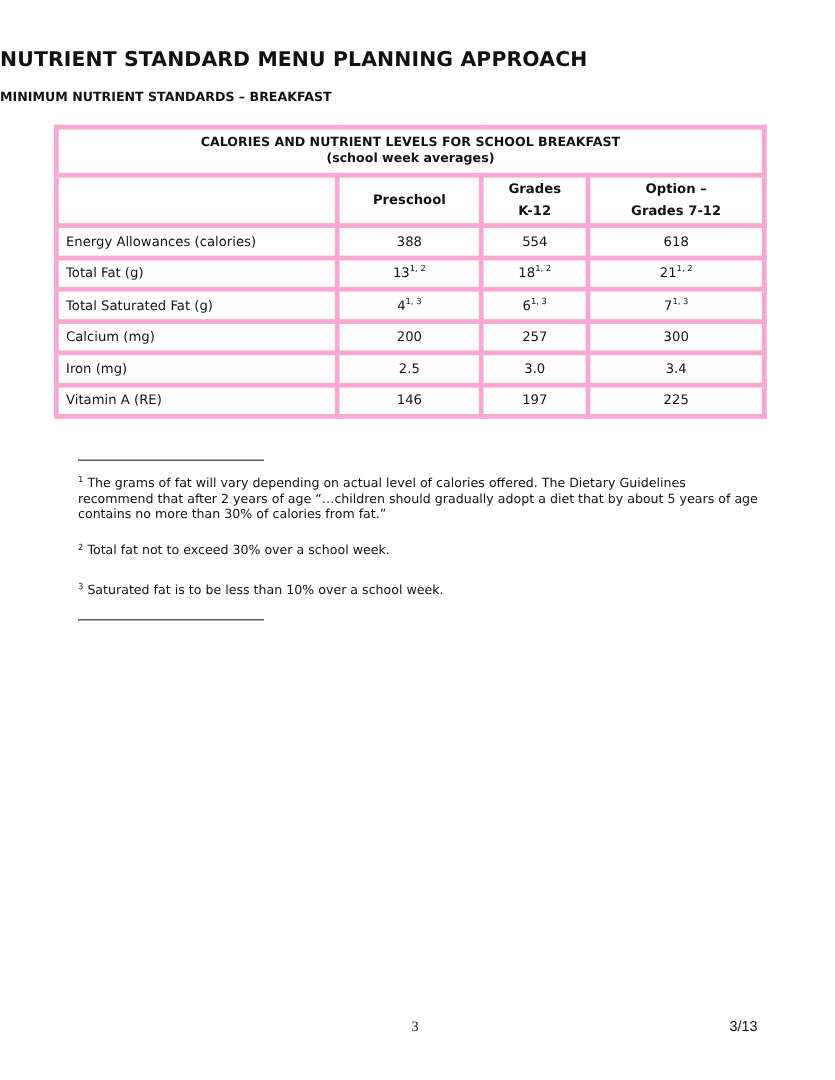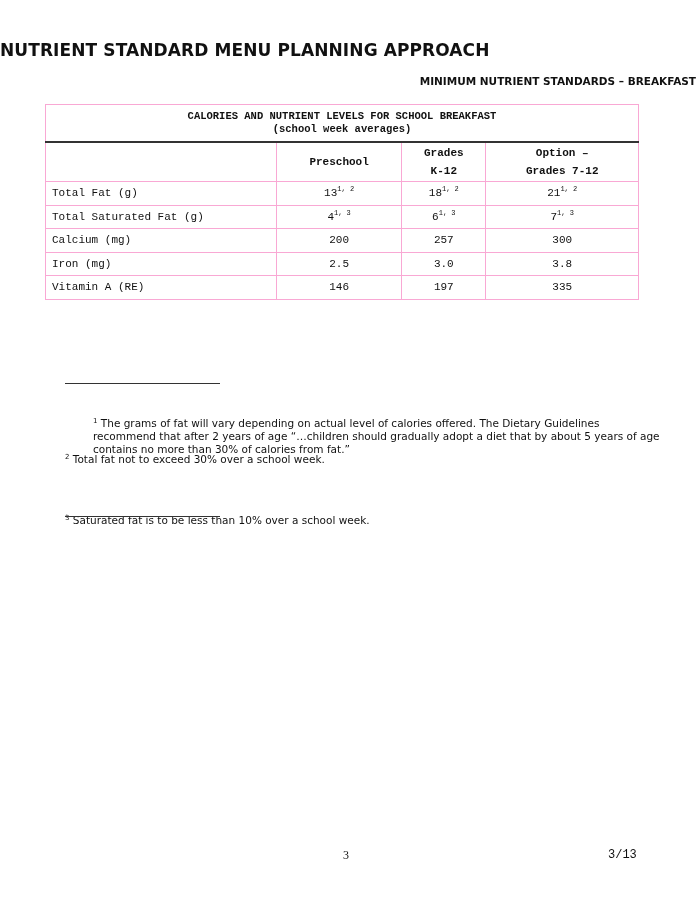--- a/index.html
+++ b/index.html
@@ -1,32 +1,32 @@
 <!DOCTYPE html>
 <html><head>
   <meta charset="utf-8">
   <style>
     html, body { margin: 0; padding: 0; background: #ffffff; }
     body { width: 696px; height: 900px; position: relative; overflow: hidden; font-family: "DejaVu Sans", sans-serif; color: #111; }
     .title { position: absolute; left: 0; right: 0; top: 40px; text-align: left; font-weight: bold; font-size: 17px; letter-spacing: 0.1px; }
-    .subtitle { position: absolute; left: 0; right: 0; top: 75px; text-align: right; font-weight: bold; font-size: 10.5px; }
+    .subtitle { position: absolute; left: 0; right: 0; top: 75px; text-align: left; font-weight: bold; font-size: 10.5px; }
     table.nutr { position: absolute; left: 45px; top: 104px; width: 594px; border-collapse: collapse; font-size: 11px; }
-    table.nutr td, table.nutr th { border: 1px solid #f9a8d4; padding: 0; font-family: Liberation Mono, monospace; }
+    table.nutr td, table.nutr th { border: 4px solid #f9a8d4; padding: 0; }
     table.nutr .caption-cell { height: 36px; text-align: center; font-weight: bold; font-size: 10.5px; line-height: 13px; border-bottom: 2px solid #333; }
     table.nutr .head-row th { height: 38px; font-weight: bold; font-size: 11px; line-height: 18px; text-align: center; }
     table.nutr .head-row th.blank { width: 230px; }
     table.nutr tr.data-row td { height: 22.5px; }
     table.nutr td.label { padding-left: 6px; text-align: left; }
     table.nutr td.val { text-align: center; }
     sup { font-size: 7px; vertical-align: 5px; line-height: 0; }
     .rule { position: absolute; left: 65px; width: 155px; border-top: 1px solid #333; }
     .fn { position: absolute; left: 65px; width: 570px; font-size: 10.5px; line-height: 13px; }
     .fn sup { font-size: 7px; vertical-align: 4px; }
     .page-num { position: absolute; top: 848px; left: 343px; font-family: "Liberation Serif", serif; font-size: 12px; }
-    .page-of { position: absolute; top: 848px; left: 608px; font-family: Liberation Mono, monospace; font-size: 12px; }
+    .page-of { position: absolute; top: 848px; left: 608px; font-family: Liberation Sans, sans-serif; font-size: 12px; }
   </style>
 </head>
 <body>
 
 <div class="title">NUTRIENT STANDARD MENU PLANNING APPROACH</div>
 <div class="subtitle">MINIMUM NUTRIENT STANDARDS – BREAKFAST</div>
 
 <table class="nutr">
   <tbody>
       <tr>
@@ -45,20 +45,26 @@
       <div>K-12</div>
     </th>
     <th>
       <div>Option –</div>
       <div>Grades 7-12</div>
     </th>
   </tr>
   </tbody>
     <tbody id="rows-body">
       <tr class="data-row">
+        <td class="label">Energy Allowances (calories)</td>
+        <td class="val"><span>388</span></td>
+        <td class="val"><span>554</span></td>
+        <td class="val"><span>618</span></td>
+      </tr>
+      <tr class="data-row">
         <td class="label">Total Fat (g)</td>
         <td class="val"><span>13</span><sup>1, 2</sup></td>
         <td class="val"><span>18</span><sup>1, 2</sup></td>
         <td class="val"><span>21</span><sup>1, 2</sup></td>
       </tr>
       <tr class="data-row">
         <td class="label">Total Saturated Fat (g)</td>
         <td class="val"><span>4</span><sup>1, 3</sup></td>
         <td class="val"><span>6</span><sup>1, 3</sup></td>
         <td class="val"><span>7</span><sup>1, 3</sup></td>
@@ -66,33 +72,33 @@
       <tr class="data-row">
         <td class="label">Calcium (mg)</td>
         <td class="val"><span>200</span></td>
         <td class="val"><span>257</span></td>
         <td class="val"><span>300</span></td>
       </tr>
       <tr class="data-row">
         <td class="label">Iron (mg)</td>
         <td class="val"><span>2.5</span></td>
         <td class="val"><span>3.0</span></td>
-        <td class="val"><span>3.8</span></td>
+        <td class="val"><span>3.4</span></td>
       </tr>
       <tr class="data-row">
         <td class="label">Vitamin A (RE)</td>
         <td class="val"><span>146</span></td>
         <td class="val"><span>197</span></td>
-        <td class="val"><span>335</span></td>
+        <td class="val"><span>225</span></td>
       </tr>
     </tbody>
 </table>
 
 <div class="rule" style="top:383px;"></div>
 
-<div class="fn" style="top:417px;margin-left:28px;"><sup>1</sup> <span>The grams of fat will vary depending on actual level of calories offered.  The Dietary Guidelines recommend that after 2 years of age “…children should gradually adopt a diet that by about 5 years of age contains no more than 30% of calories from fat.”</span></div>
+<div class="fn" style="top:397px;"><sup>1</sup> <span>The grams of fat will vary depending on actual level of calories offered.  The Dietary Guidelines recommend that after 2 years of age “…children should gradually adopt a diet that by about 5 years of age contains no more than 30% of calories from fat.”</span></div>
 <div class="fn" style="top:453px;"><sup>2</sup> <span>Total fat not to exceed 30% over a school week.</span></div>
-<div class="fn" style="top:486px;margin-top:28px;"><sup>3</sup> <span>Saturated fat is to be less than 10% over a school week.</span></div>
+<div class="fn" style="top:486px;"><sup>3</sup> <span>Saturated fat is to be less than 10% over a school week.</span></div>
 
 <div class="rule" style="top:516px;"></div>
 
 <div class="page-num">3</div>
 <div class="page-of">3/13</div>
 
 </body></html>

